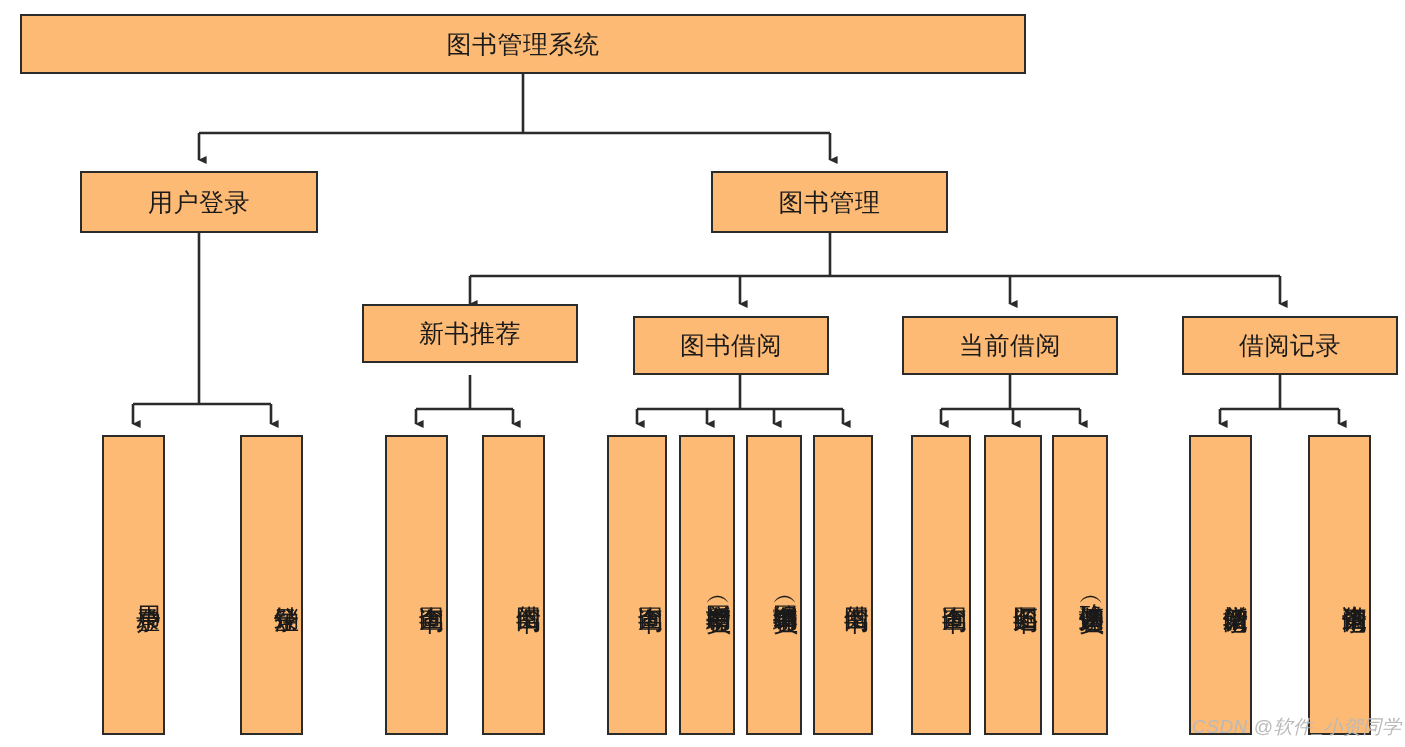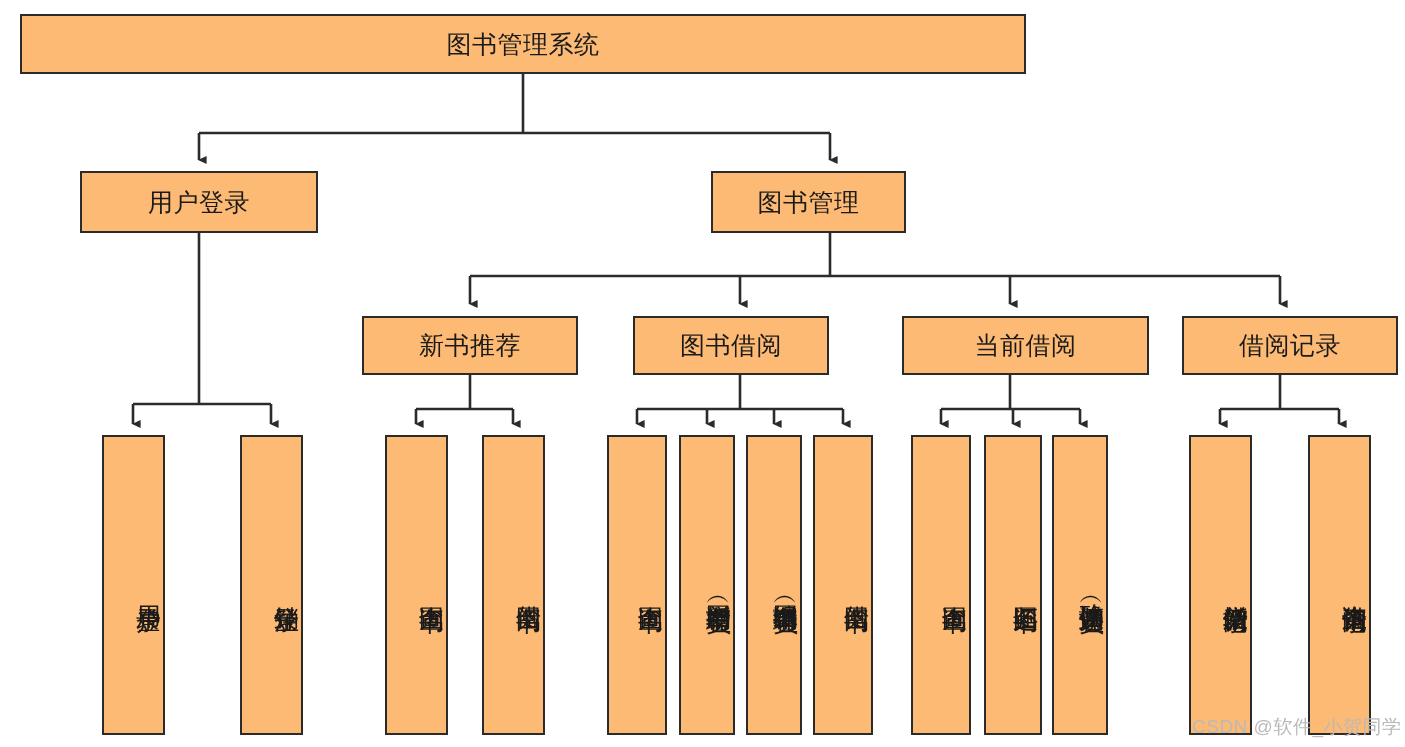--- a/index.html
+++ b/index.html
@@ -54,20 +54,21 @@
     width: 1405px;
     height: 747px;
     pointer-events: none;
   }
   .watermark {
     position: absolute;
     font-size: 19px;
     color: #b9b9b9;
     white-space: nowrap;
     letter-spacing: 0.5px;
+    font-style: italic;
   }
 </style>
 </head>
 <body>
 
 <div id="canvas">
 
   <svg id="edges" viewBox="0 0 1405 747" xmlns="http://www.w3.org/2000/svg">
     <defs>
       <marker id="arrow" markerWidth="9" markerHeight="9" refX="4.5" refY="7.6" orient="auto" markerUnits="userSpaceOnUse">
@@ -114,25 +115,25 @@
       <path d="M1280,375 L1280,409"></path>
       <path d="M1220,409 L1339,409"></path>
       <path d="M1220,409 L1220,424" marker-end="url(#arrow)"></path>
       <path d="M1339,409 L1339,424" marker-end="url(#arrow)"></path>
     </g>
   </svg>
 
   <div class="node horiz" id="root-node" style="left: 20px; top: 14px; width: 1006px; height: 60px;">图书管理系统</div>
 
   <div class="node horiz" id="l2-0" style="left: 80px; top: 171px; width: 238px; height: 62px;">用户登录</div>
-  <div class="node horiz" id="l2-1" style="left: 711px; top: 171px; width: 195px; height: 62px; font-family: Liberation Serif, serif;">图书管理</div>
+  <div class="node horiz" id="l2-1" style="left: 711px; top: 171px; width: 237px; height: 62px; font-family: Liberation Serif, serif;">图书管理</div>
 
-  <div class="node horiz" id="l3-0" style="left: 362px; top: 316px; width: 216px; height: 59px;">新书推荐</div>
+  <div class="node horiz" id="l3-0" style="left: 362px; top: 304px; width: 216px; height: 59px;">新书推荐</div>
   <div class="node horiz" id="l3-1" style="left: 633px; top: 316px; width: 196px; height: 59px;">图书借阅</div>
-  <div class="node horiz" id="l3-2" style="left: 902px; top: 316px; width: 247px; height: 59px;">当前借阅</div>
+  <div class="node horiz" id="l3-2" style="left: 902px; top: 316px; width: 216px; height: 59px;">当前借阅</div>
   <div class="node horiz" id="l3-3" style="left: 1172px; top: 316px; width: 216px; height: 59px; margin-left: 10px;">借阅记录</div>
 
   <div class="node vert" id="lf-0" style="left: 102px; top: 435px; width: 63px; height: 300px;">
       <span class="vtext">用户登录</span>
     </div>
   <div class="node vert" id="lf-1" style="left: 240px; top: 435px; width: 63px; height: 300px;">
       <span class="vtext">注销登录</span>
     </div>
   <div class="node vert" id="lf-2" style="left: 385px; top: 435px; width: 63px; height: 300px;">
       <span class="vtext">查询图书</span>

